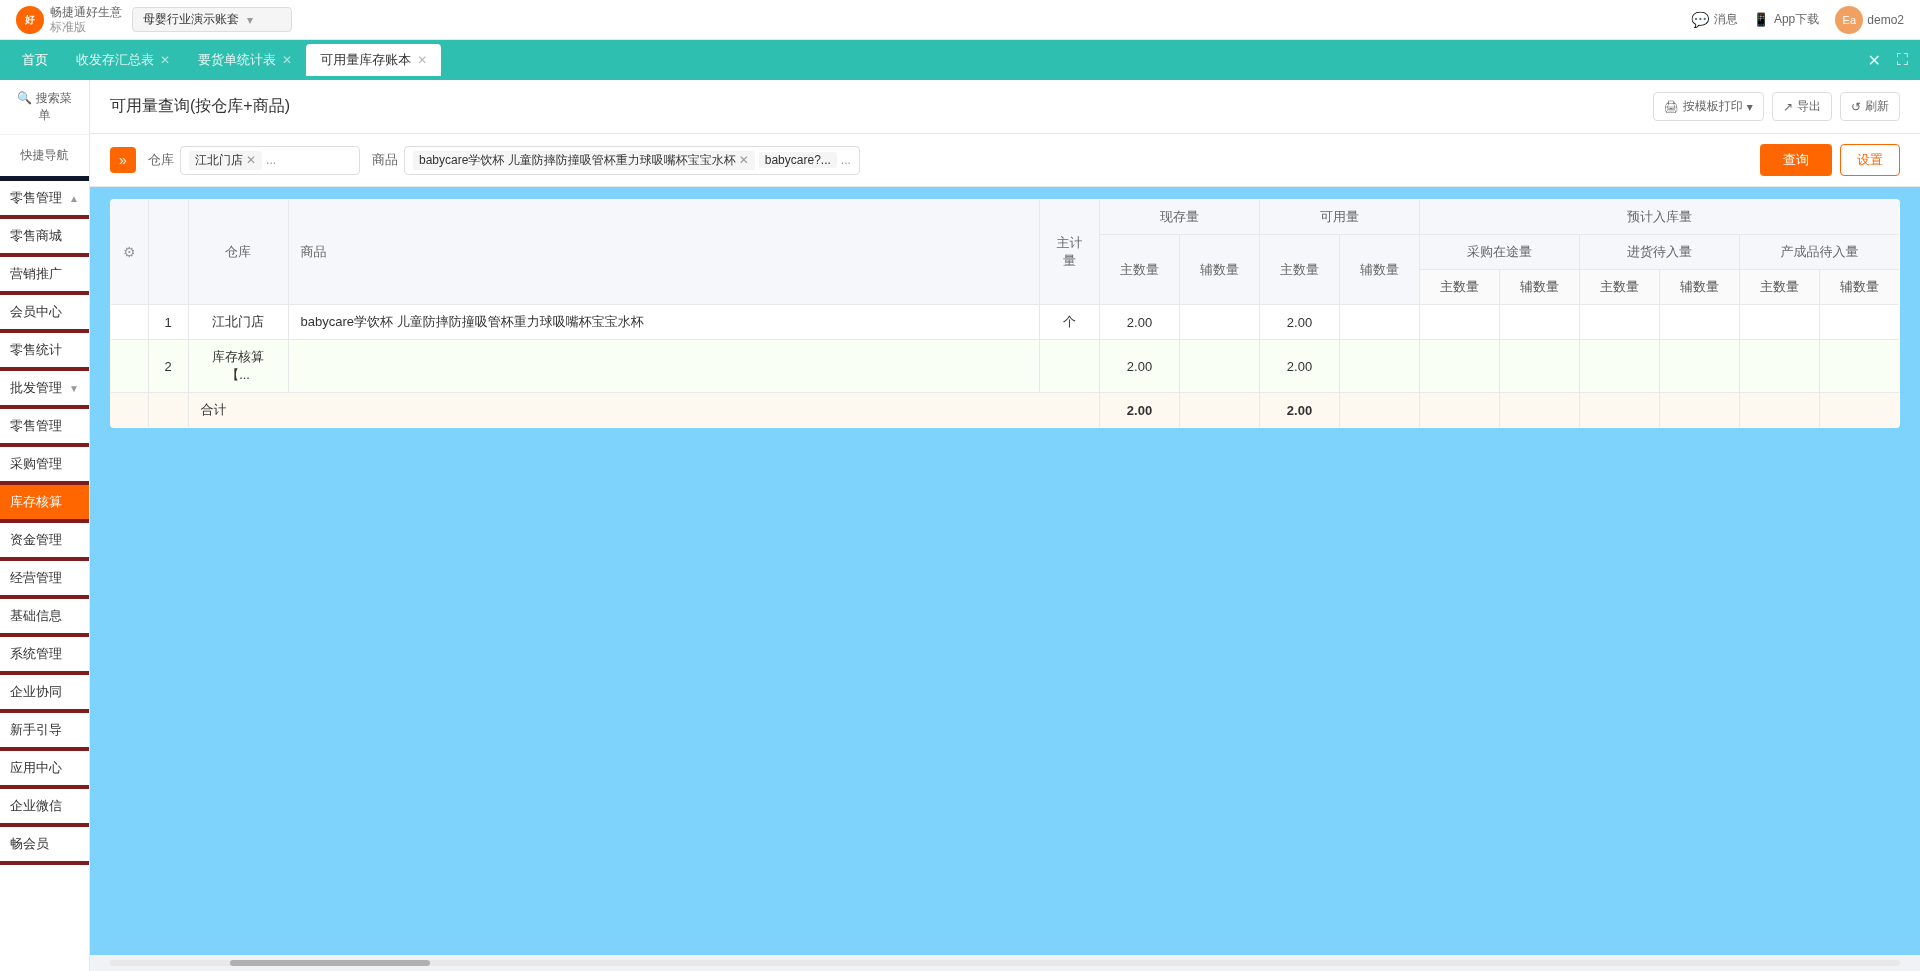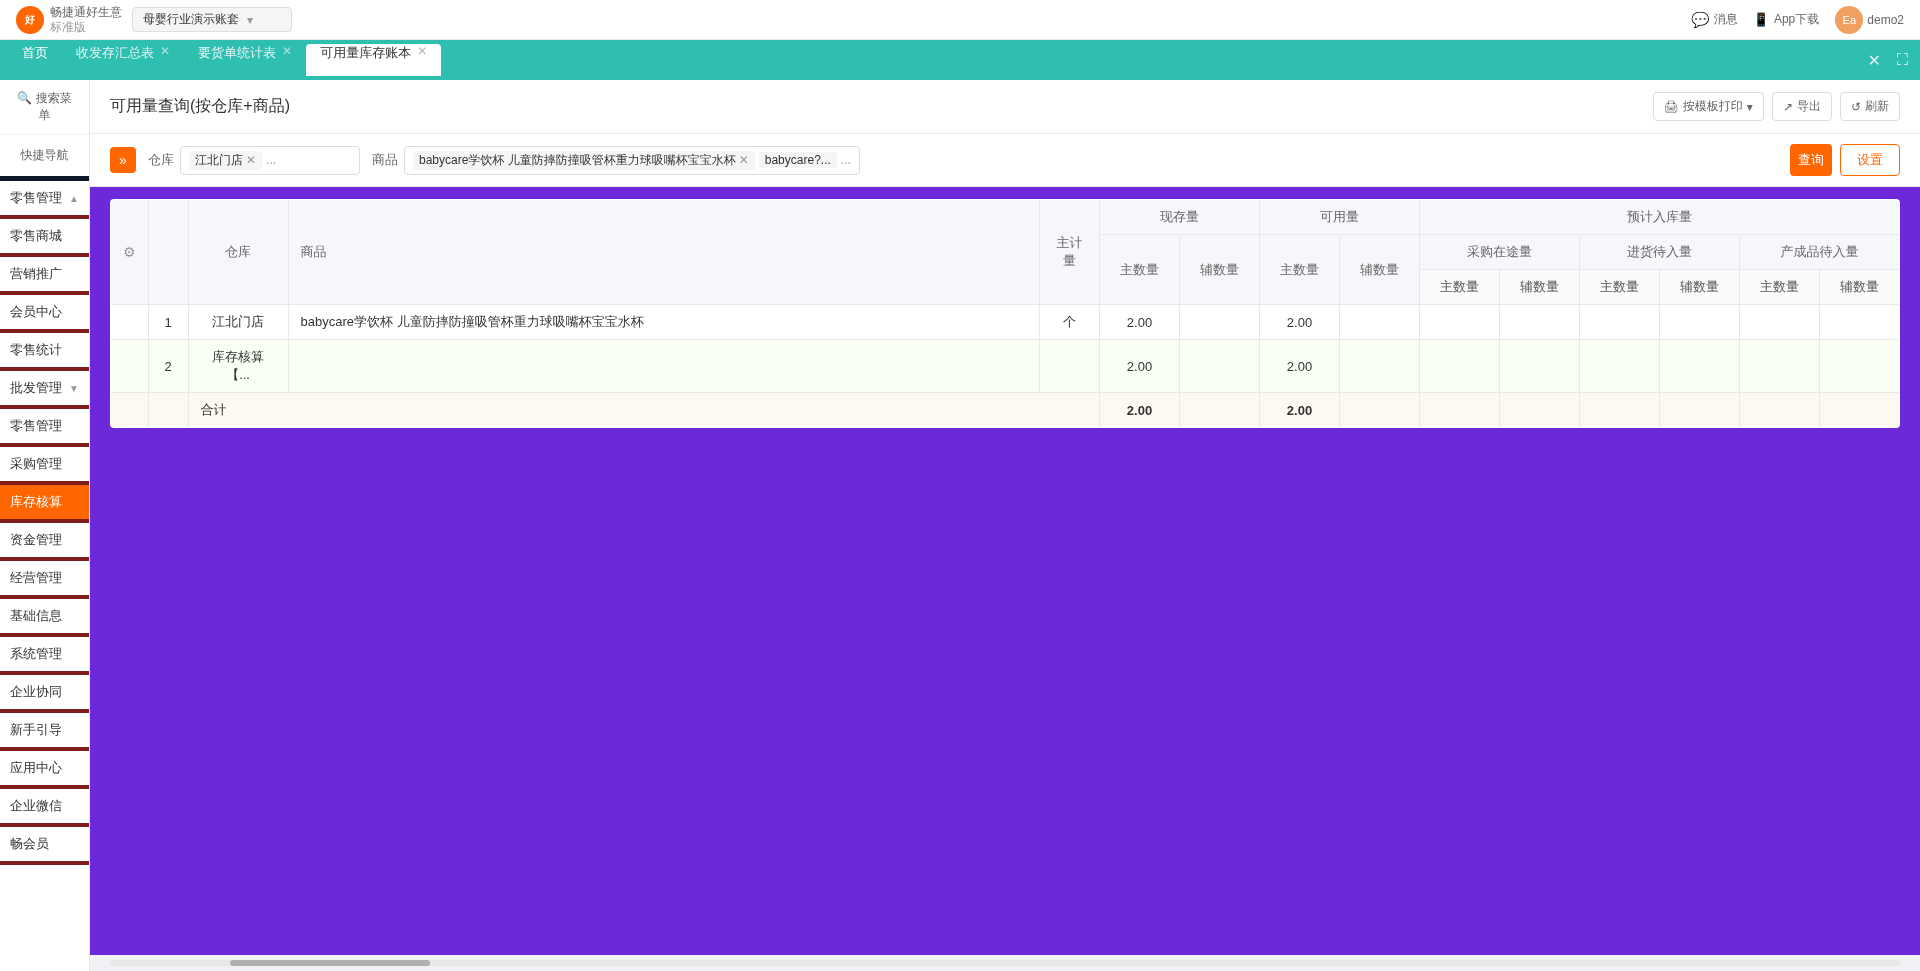--- a/index.html
+++ b/index.html
@@ -12,21 +12,21 @@
     .logo-icon { width: 28px; height: 28px; background: #ff6600; border-radius: 50%; display: flex; align-items: center; justify-content: center; color: #fff; font-size: 10px; font-weight: bold; }
     .app-name { font-size: 12px; color: #666; }
     .edition { font-size: 12px; color: #999; }
     .company-selector { display: flex; align-items: center; gap: 4px; background: #f5f5f5; border: 1px solid #ddd; border-radius: 4px; padding: 3px 10px; font-size: 12px; color: #333; cursor: pointer; min-width: 160px; }
     .top-bar-right { display: flex; align-items: center; gap: 16px; }
     .top-right-item { display: flex; align-items: center; gap: 4px; font-size: 12px; color: #666; cursor: pointer; }
     .user-avatar { width: 28px; height: 28px; border-radius: 50%; background: #f0a060; display: flex; align-items: center; justify-content: center; color: #fff; font-size: 11px; }
 
     
     .tab-bar { background: #2fbfb0; height: 40px; display: flex; align-items: center; padding: 0 8px; flex-shrink: 0; }
-    .tab { display: flex; align-items: flex-start; gap: 6px; padding: 0 14px; height: 32px; border-radius: 4px 4px 0 0; font-size: 13px; cursor: pointer; color: rgba(255,255,255,0.85); position: relative; }
+    .tab { display: flex; align-items: center; gap: 6px; padding: 0 14px; height: 32px; border-radius: 4px 4px 0 0; font-size: 13px; cursor: pointer; color: rgba(255,255,255,0.85); position: relative; }
     .tab.active { background: #fff; color: #333; border-radius: 4px 4px 0 0; }
     .tab .close-btn { font-size: 12px; color: inherit; opacity: 0.7; cursor: pointer; }
     .tab.active .close-btn { color: #999; }
     .tab-home { color: #fff; font-size: 13px; }
     .tab-bar-right { margin-left: auto; display: flex; gap: 8px; }
     .win-btn { color: rgba(255,255,255,0.85); font-size: 16px; cursor: pointer; padding: 0 4px; }
 
     
     .main-layout { display: flex; flex: 1; overflow: hidden; }
 
@@ -34,39 +34,39 @@
     .sidebar { width: 90px; background: #fff; border-right: 1px solid #e8e8e8; display: flex; flex-direction: column; flex-shrink: 0; overflow-y: auto; }
     .sidebar-search { padding: 10px 16px; border-bottom: 1px solid #f0f0f0; font-size: 12px; color: #666; text-align: center; cursor: pointer; }
     .sidebar-nav { padding: 6px 0; border-bottom: 5px solid #0f172a; }
     .sidebar-nav-item { padding: 6px 8px; font-size: 12px; color: #666; text-align: center; cursor: pointer; }
     .sidebar-section { border-bottom: 4px solid #7f1d1d; }
     .sidebar-item { display: flex; align-items: center; justify-content: space-between; padding: 8px 10px; font-size: 13px; color: #333; cursor: pointer; }
     .sidebar-item.active { background: #ff6600; color: #fff; }
     .sidebar-item .arrow { font-size: 10px; color: #999; }
 
     
-    .content-area { flex: 1; display: flex; flex-direction: column; overflow: hidden; background: #6d28d9; }
+    .content-area { flex: 1; display: flex; flex-direction: column; overflow: hidden; background: #7dd3fc; }
 
     
     .page-header { background: #fff; padding: 12px 20px; border-bottom: 1px solid #e8e8e8; display: flex; align-items: center; justify-content: space-between; flex-shrink: 0; }
     .page-title { font-size: 16px; font-weight: 500; color: #333; }
     .page-actions { display: flex; align-items: center; gap: 8px; }
     .action-btn { display: flex; align-items: center; gap: 4px; padding: 5px 10px; border: 1px solid #ddd; border-radius: 4px; background: #fff; font-size: 12px; color: #666; cursor: pointer; }
 
     
     .filter-bar { background: #fff; padding: 10px 20px; border-bottom: 1px solid #e8e8e8; display: flex; align-items: center; gap: 12px; flex-shrink: 0; }
     .filter-expand-btn { width: 26px; height: 26px; background: #ff6600; border-radius: 4px; display: flex; align-items: center; justify-content: center; cursor: pointer; color: #fff; font-size: 14px; }
     .filter-group { display: flex; align-items: center; gap: 6px; }
     .filter-label { font-size: 13px; color: #666; white-space: nowrap; }
     .filter-input { display: flex; align-items: center; gap: 4px; border: 1px solid #ddd; border-radius: 4px; padding: 4px 8px; min-width: 180px; background: #fff; }
     .filter-tag { background: #f5f5f5; border-radius: 3px; padding: 1px 6px; font-size: 12px; color: #333; display: flex; align-items: center; gap: 3px; }
     .filter-tag .x { color: #999; cursor: pointer; }
     .filter-more { color: #999; font-size: 12px; cursor: pointer; }
     .filter-actions { margin-left: auto; display: flex; gap: 8px; }
-    .btn-query { background: #ff6600; color: #fff; border: none; border-radius: 4px; padding: 6px 8px; font-size: 13px; cursor: pointer; }
+    .btn-query { background: #ff6600; color: #fff; border: none; border-radius: 4px; padding: 6px 23px; font-size: 13px; cursor: pointer; }
     .btn-setting { background: #fff; color: #ff6600; border: 1px solid #ff6600; border-radius: 4px; padding: 6px 16px; font-size: 13px; cursor: pointer; }
 
     
     .table-wrapper { flex: 1; overflow: auto; padding: 12px 20px; }
     .data-table { width: 100%; border-collapse: collapse; background: #fff; border: 1px solid #e8e8e8; border-radius: 4px; overflow: hidden; }
     .data-table th, .data-table td { border: 1px solid #e8e8e8; padding: 8px 12px; text-align: center; font-size: 13px; }
     .data-table thead tr th { background: #f5f7fa; color: #666; font-weight: 400; }
     .data-table thead tr.sub-header th { background: #fafafa; color: #555; }
     .data-table tbody tr td { color: #333; }
     .data-table .col-settings { width: 36px; }

